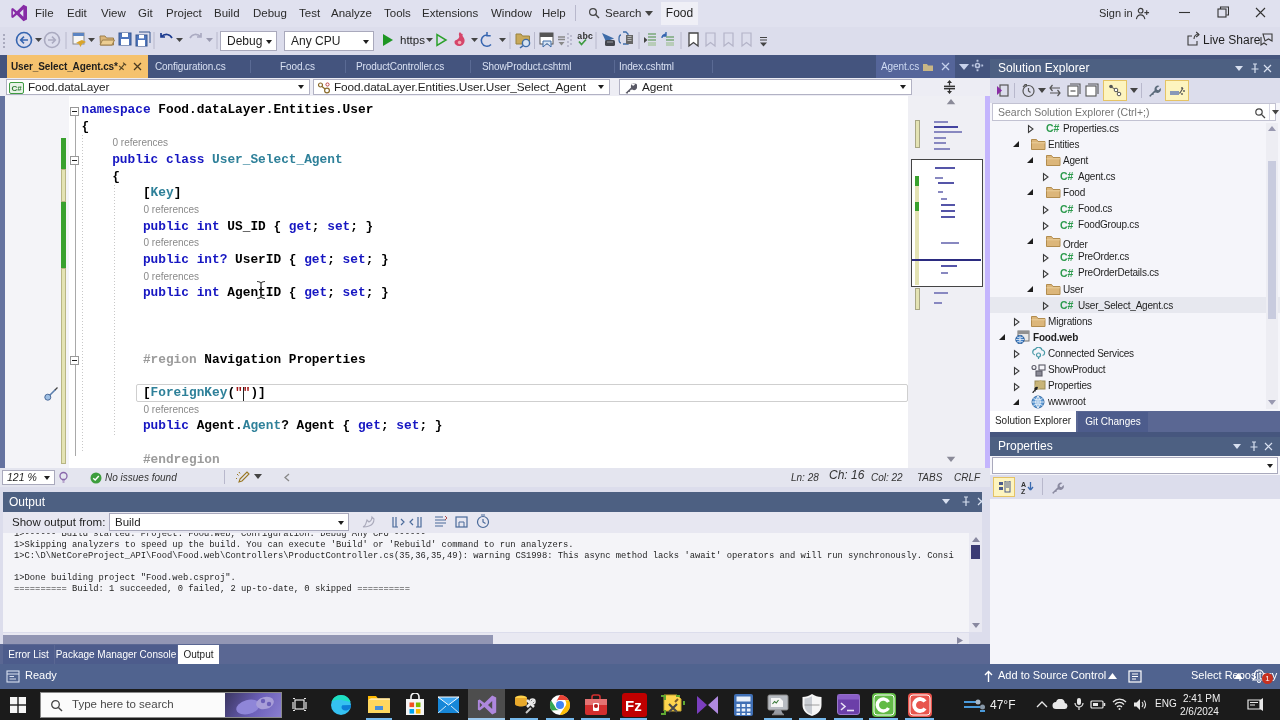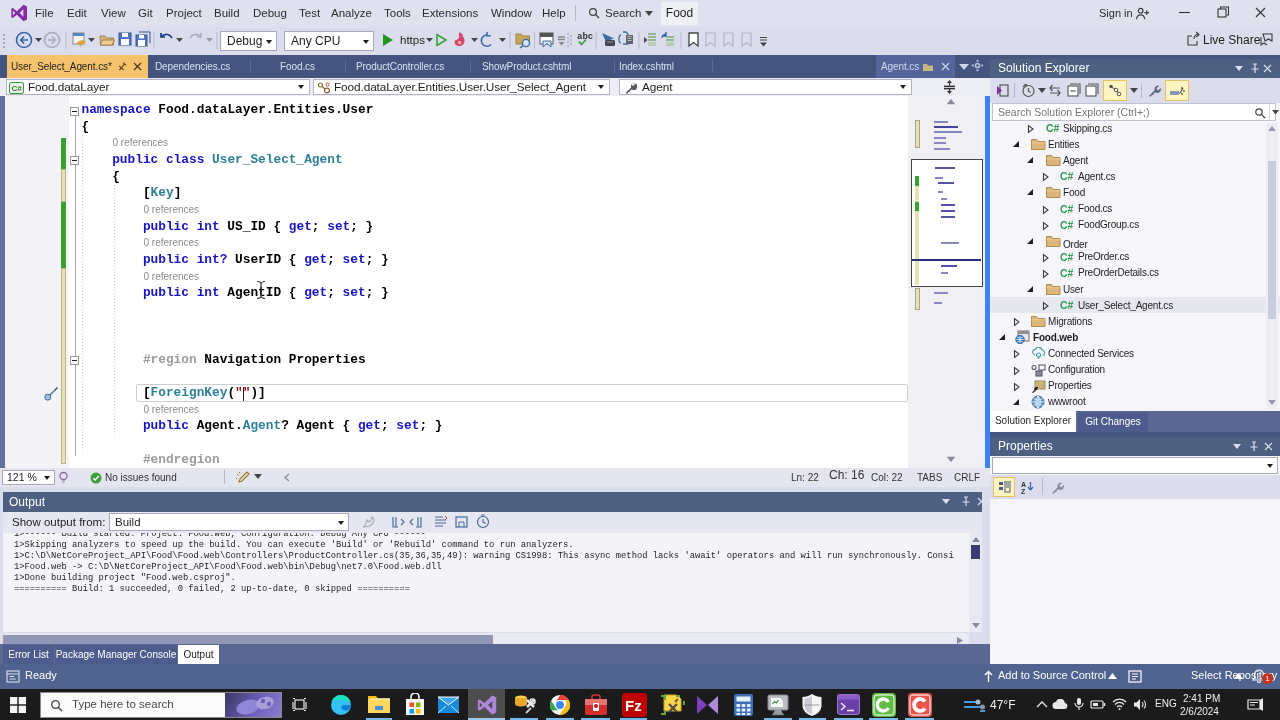--- a/index.html
+++ b/index.html
@@ -1,17 +1,17 @@
 <!DOCTYPE html>
 <html><head>
 <meta charset="utf-8">
 <style>
 * { margin:0; padding:0; box-sizing:border-box; }
 html,body { width:1280px; height:720px; overflow:hidden; font-family:"Liberation Sans",sans-serif; }
-#root { position:relative; width:1280px; height:644px; background:#3b82f6; }
+#root { position:relative; width:1280px; height:644px; background:#c4b5fd; }
 .abs { position:absolute; }
 #titlebar { left:0; top:0; width:1280px; height:27px; background:#E0E1EF; font-size:12px; color:#1E1E1E; }
 .menuitem { position:absolute; top:7px; font-size:11.5px; color:#2B2B2B; }
 #toolbar { left:0; top:27px; width:1280px; height:28px; background:#DCDDEC; }
 .combo { position:absolute; background:#fff; border:1px solid #A9A9BC; font-size:12px; color:#1e1e1e; }
 .combo .arr { position:absolute; right:4px; top:42%; width:0; height:0; border-left:3.5px solid transparent; border-right:3.5px solid transparent; border-top:4px solid #1e1e1e; }
 .vsep { position:absolute; top:32px; width:1px; height:18px; background:#B8B8CC; }
 #tabbar { left:0; top:55px; width:990px; height:23px; background:#44547E; }
 .tab { position:absolute; top:0; height:23px; font-size:10px; letter-spacing:-0.1px; color:#D8E0F2; line-height:24px; }
 .tabsep { position:absolute; top:5px; width:1px; height:13px; background:#5A6A94; }
@@ -25,21 +25,21 @@
 .lens { position:absolute; font-size:10px; color:#8A8A8A; font-family:"Liberation Sans",sans-serif; line-height:12px; }
 .kw { color:#1616C2; }
 .ty { color:#2E8099; }
 .st { color:#A31515; }
 .pp { color:#9B9B9B; }
 .cbox { position:absolute; width:9px; height:9px; border:1px solid #989898; background:#fff; }
 .cbox i { position:absolute; left:1px; top:3px; width:5px; height:1px; background:#1e1e1e; }
 .iguide { position:absolute; width:1px; background:repeating-linear-gradient(to bottom,#C8C8C8 0 1px,transparent 1px 3px); }
 #minimap { position:absolute; left:903px; top:0; width:77px; height:372px; background:#EFEFF4; }
 .mmline { position:absolute; height:2px; background:#8888C0; }
-#edstatus { left:0; top:468px; width:990px; height:19px; background:#E4E5EF; font-size:11px; color:#333; }
+#edstatus { left:0; top:468px; width:990px; height:19px; background:#E4E5EF; font-size:11px; color:#333;font-style:italic; }
 #outputpanel { left:0; top:487px; width:990px; height:177px; background:#DCDDEC; }
 #outhead { position:absolute; left:3px; top:5px; width:979px; height:20px; background:#4D6082; color:#fff; font-size:12px; line-height:20px; padding-left:6px; }
 #outtool { position:absolute; left:3px; top:25px; width:979px; height:21px; background:#E7E7F1; }
 #outconsole { position:absolute; left:3px; top:46px; width:966px; height:99px; background:#F4F4F8; overflow:hidden; }
 .conline { position:absolute; left:11px; white-space:pre; font-family:"Liberation Mono",monospace; font-size:8.8px; color:#1e1e1e; line-height:11px; }
 #outtabs { position:absolute; left:0px; top:157px; width:990px; height:20px; background:#5A6793; }
 .outtab { position:absolute; top:1px; height:19px; line-height:19px; font-size:10px; color:#fff; background:#4D5C8C; }
 #solx { left:990px; top:55px; width:290px; height:377px; background:#F5F5FA; }
 #solxhead { position:absolute; left:0; top:4px; width:290px; height:19px; background:#4D6082; color:#fff; font-size:12px; line-height:19px; padding-left:8px; }
 #solxtool { position:absolute; left:0; top:23px; width:290px; height:25px; background:#DCDDEC; }
@@ -198,30 +198,30 @@
     </svg>
 <span class="abs" style="left:1203px;top:33px;font-size:12px;color:#1e1e1e">Live Share</span>
 <svg class="abs" style="left:1259px;top:31px" width="16" height="16" viewBox="0 0 16 16">
       <g fill="none" stroke="#3B3B3B" stroke-width="1.1">
         <path d="M4 3h9v7l-3.5-2L6 10z"></path>
         <path d="M2 6v8l3-2 3 2"></path>
       </g>
     </svg>
 <div id="tabbar" class="abs">
   <div class="tab" style="left:7px;width:141px;background:#F5C26E"></div>
-  <span class="tab" style="left:11px;color:#1e1e1e;font-weight:400">User_Select_Agent.cs*</span>
+  <span class="tab" style="left:11px;color:#1e1e1e;font-weight:700">User_Select_Agent.cs*</span>
   <svg class="abs" style="left:117px;top:7px" width="10" height="10" viewBox="0 0 10 10">
         <g stroke="#5A4A28" stroke-width="1.2" fill="none">
           <path d="M3 1h4M5 1v5M2 6h6M5 6v3" transform="rotate(40 5 5)"></path>
         </g>
       </svg>
   <svg class="abs" style="left:133px;top:7px" width="9" height="9" viewBox="0 0 9 9">
         <path d="M1 1l7 7M8 1L1 8" stroke="#4A3A20" stroke-width="1.3"></path>
       </svg>
-  <span class="tab" style="left:155px">Dependencies.cs</span>
+  <span class="tab" style="left:155px">Configuration.cs</span>
   <div class="tabsep" style="left:250px"></div>
   <span class="tab" style="left:280px">Food.cs</span>
   <div class="tabsep" style="left:345px"></div>
   <span class="tab" style="left:356px">ProductController.cs</span>
   <div class="tabsep" style="left:470px"></div>
   <span class="tab" style="left:482px">ShowProduct.cshtml</span>
   <div class="tabsep" style="left:614px"></div>
   <span class="tab" style="left:619px">Index.cshtml</span>
   <div class="tabsep" style="left:712px"></div>
   <div class="tab" style="left:876px;width:79px;background:#55659A"></div>
@@ -364,21 +364,21 @@
   <svg class="abs" style="left:235px;top:3px" width="15" height="13" viewBox="0 0 15 13">
         <path d="M5 8 12 1l2 2-7 7-3 1z" fill="none" stroke="#997722" stroke-width="1.1"></path>
         <path d="M2 3l1.5 1.5M1 7l1 1M4 1l1 1.5" stroke="#997722"></path>
       </svg>
   <path><svg class="abs" style="left:254px;top:6px" width="8" height="6" viewBox="0 0 8 6">
           <path d="M0 0h8L4 5z" fill="#444"></path>
         </svg>
   <svg class="abs" style="left:283px;top:5px" width="7" height="9" viewBox="0 0 7 9">
           <path d="M6 1 2 4.5 6 8" fill="none" stroke="#888" stroke-width="1.3"></path>
         </svg>
-  <span class="abs" style="left:791px;top:4px;font-size:10px">Ln: 22</span>
+  <span class="abs" style="left:791px;top:4px;font-size:10px">Ln: 28</span>
   <span class="abs" style="left:829px;top:0;font-size:12px">Ch: 16</span>
   <span class="abs" style="left:871px;top:4px;font-size:10px">Col: 22</span>
   <span class="abs" style="left:917px;top:4px;font-size:10px">TABS</span>
   <span class="abs" style="left:954px;top:4px;font-size:10px">CRLF</span>
 </path></div>
 <div id="outputpanel" class="abs">
   <div id="outhead">Output
     <svg class="abs" style="left:939px;top:7px" width="8" height="6" viewBox="0 0 8 6">
           <path d="M0 0h8L4 5z" fill="#D8E0F0"></path>
         </svg>
@@ -414,21 +414,20 @@
         </svg>
     <svg class="abs" style="left:473px;top:2px" width="14" height="15" viewBox="0 0 14 15">
           <circle cx="7" cy="8" r="5.5" fill="none" stroke="#4A6A9A" stroke-width="1.2"></circle>
           <path d="M7 5v3l2.5 1.5M5 1h4" stroke="#4A6A9A" stroke-width="1.2" fill="none"></path>
         </svg>
   </div>
   <div id="outconsole">
     <div class="conline" style="top:-4px">1&gt;------ Build started: Project: Food.web, Configuration: Debug Any CPU ------</div>
     <div class="conline" style="top:7px">1&gt;Skipping analyzers to speed up the build. You can execute 'Build' or 'Rebuild' command to run analyzers.</div>
     <div class="conline" style="top:18px">1&gt;C:\D\NetCoreProject_API\Food\Food.web\Controllers\ProductController.cs(35,36,35,49): warning CS1998: This async method lacks 'await' operators and will run synchronously. Consi</div>
-    <div class="conline" style="top:29px">1&gt;Food.web -&gt; C:\D\NetCoreProject_API\Food\Food.web\bin\Debug\net7.0\Food.web.dll</div>
     <div class="conline" style="top:40px">1&gt;Done building project "Food.web.csproj".</div>
     <div class="conline" style="top:51px">========== Build: 1 succeeded, 0 failed, 2 up-to-date, 0 skipped ==========</div>
   </div>
   <div class="abs" style="left:969px;top:46px;width:13px;height:99px;background:#E9E9F2">
     <svg class="abs" style="left:3px;top:4px" width="8" height="5" viewBox="0 0 8 5">
           <path d="M4 0l4 5H0z" fill="#8888A0"></path>
         </svg>
     <div class="abs" style="left:2px;top:12px;width:9px;height:14px;background:#3B3B74"></div>
     <svg class="abs" style="left:3px;top:90px" width="8" height="5" viewBox="0 0 8 5">
           <path d="M4 5l4-5H0z" fill="#8888A0"></path>
@@ -521,21 +520,21 @@
         </svg>
   </div>
   <div id="solxtree">
     <div class="trow" style="top:-1px">
           <svg class="abs" style="left:37px;top:4px" width="7" height="10" viewBox="0 0 7 10">
             <path d="M1.5 1.5v7L6 5z" fill="none" stroke="#3B3B3B" stroke-width="1.1"></path>
           </svg>
           <svg class="abs" style="left:56px;top:2px" width="15" height="12" viewBox="0 0 15 12">
             <text x="0" y="10" font-size="10.5" font-weight="bold" fill="#2E9B4E" font-family="Liberation Sans">C#</text>
           </svg>
-          <span class="abs" style="left:73px;top:2.5px">Skipping.cs</span>
+          <span class="abs" style="left:73px;top:2.5px">Properties.cs</span>
         </div>
     <div class="trow" style="top:15.1px">
           <svg class="abs" style="left:22px;top:4px" width="8" height="8" viewBox="0 0 8 8">
             <path d="M7 1v6H1z" fill="#1e1e1e"></path>
           </svg>
           <svg class="abs" style="left:41px;top:2px" width="15" height="12" viewBox="0 0 15 12">
             <path d="M.5 1.5h5L7 3.5h7v8H.5z" fill="#DCB67A" stroke="#B28C4E"></path>
             <path d="M.5 4.8H14" stroke="#EACF9C"></path>
           </svg>
           <span class="abs" style="left:58px;top:2.5px">Entities</span>
@@ -671,21 +670,21 @@
           <svg class="abs" style="left:23px;top:4px" width="7" height="10" viewBox="0 0 7 10">
             <path d="M1.5 1.5v7L6 5z" fill="none" stroke="#3B3B3B" stroke-width="1.1"></path>
           </svg>
           <svg class="abs" style="left:41px;top:2px" width="16" height="13" viewBox="0 0 16 13">
             <g fill="none" stroke="#5A5A66" stroke-width="1.1">
               <rect x="8" y="1" width="6" height="5"></rect>
               <rect x="5" y="7" width="6" height="5" fill="#8A8A96"></rect>
               <circle cx="3" cy="3.5" r="2"></circle>
             </g>
           </svg>
-          <span class="abs" style="left:58px;top:2.5px">Configuration</span>
+          <span class="abs" style="left:58px;top:2.5px">ShowProduct</span>
         </div>
     <div class="trow" style="top:256.6px">
           <svg class="abs" style="left:23px;top:4px" width="7" height="10" viewBox="0 0 7 10">
             <path d="M1.5 1.5v7L6 5z" fill="none" stroke="#3B3B3B" stroke-width="1.1"></path>
           </svg>
           <svg class="abs" style="left:41px;top:1px" width="15" height="14" viewBox="0 0 15 14">
             <rect x="4" y="2" width="10" height="8" fill="#C8B478" stroke="#9A8A55"></rect>
             <path d="M9.5 1 4 6v4h4l5.5-5.5z" fill="#C8B478"></path>
             <path d="M7 8a2.6 2.6 0 0 0-3.6 3L1 13.5l1.5.5.7-1.4 1.4-.2.2-1.4 1.4-.2z" fill="#1e1e1e"></path>
           </svg>

